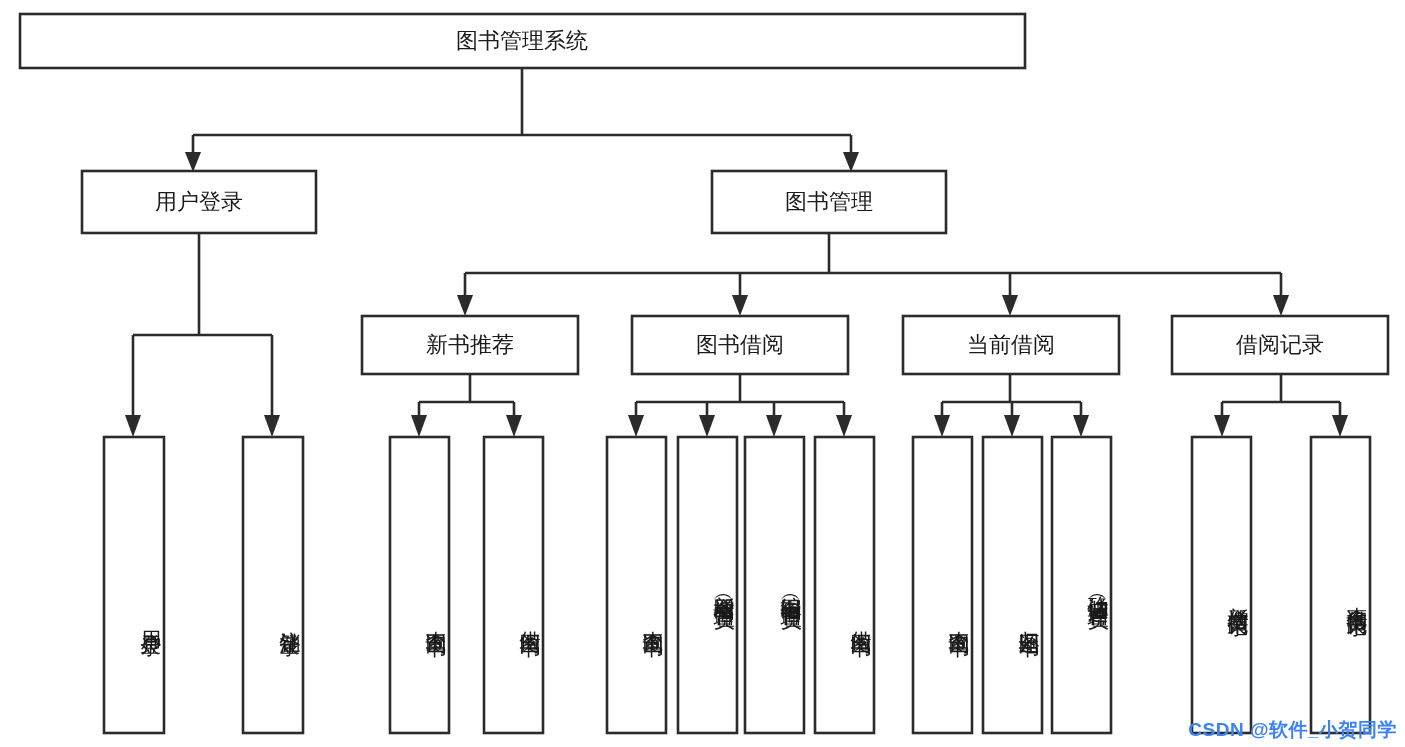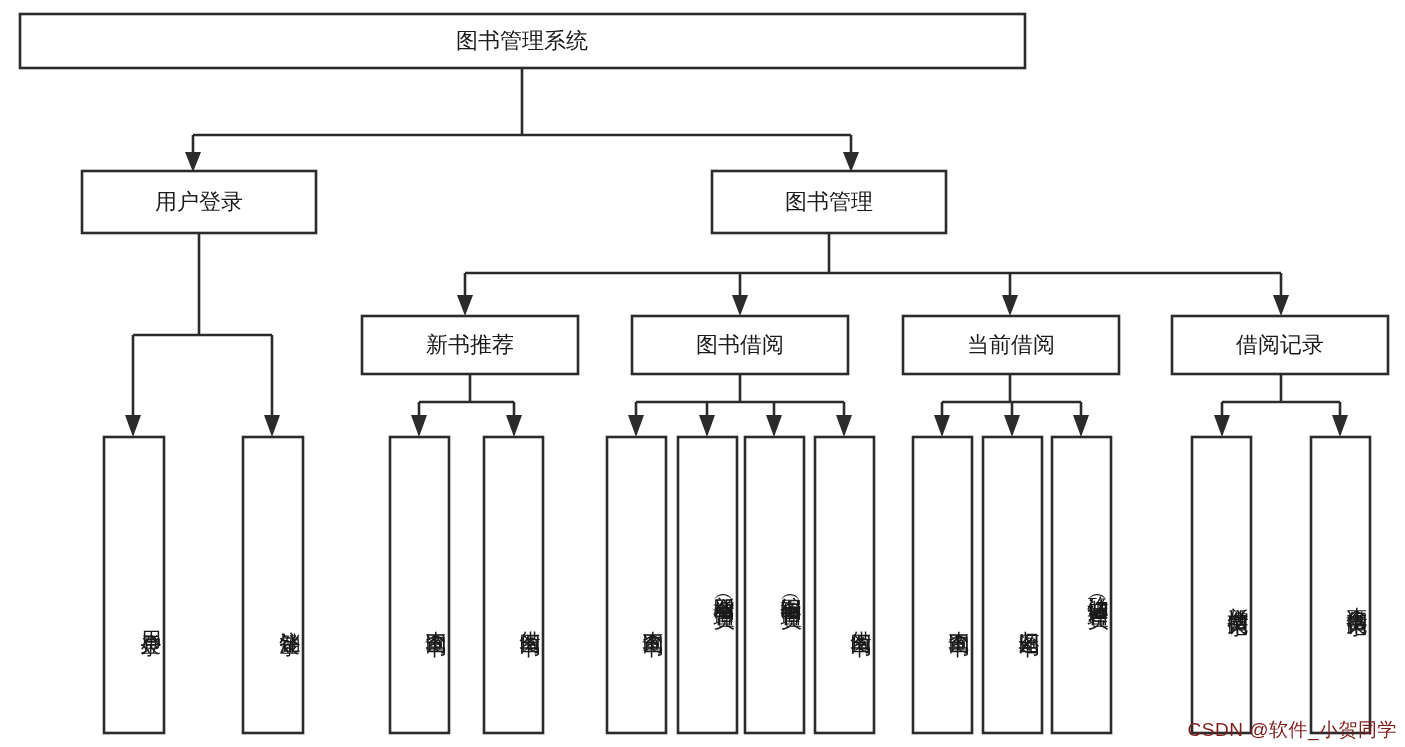--- a/index.html
+++ b/index.html
@@ -63,23 +63,24 @@
     justify-content: center;
     white-space: nowrap;
     user-select: none;
   }
   .watermark {
     position: absolute;
     right: 8px;
     bottom: 4px;
     font-family: "Liberation Sans", "DejaVu Sans", sans-serif;
     font-size: 19px;
-    color: #7f1d1d;
+    color: #3b82f6;
     letter-spacing: 0.5px;
     white-space: nowrap;
+    font-weight: bold;
   }
 </style>
 </head>
 <body>
 
 <div id="diagram-root">
 
   <svg id="flow" viewBox="0 0 1405 747">
 
     <g>

